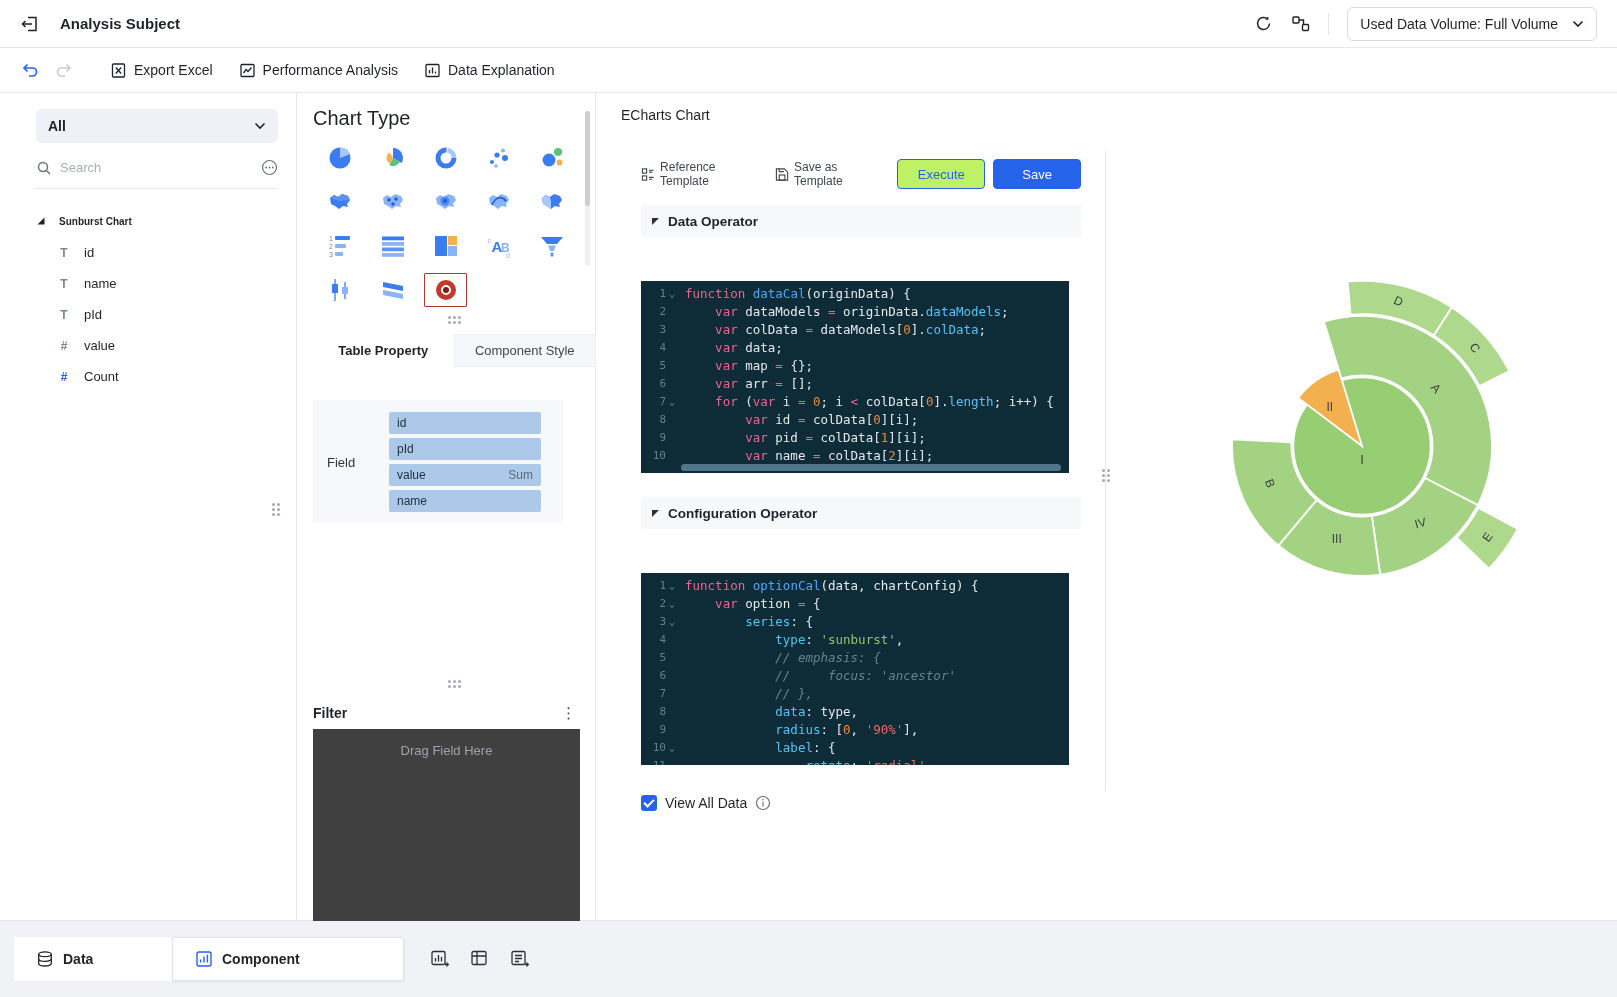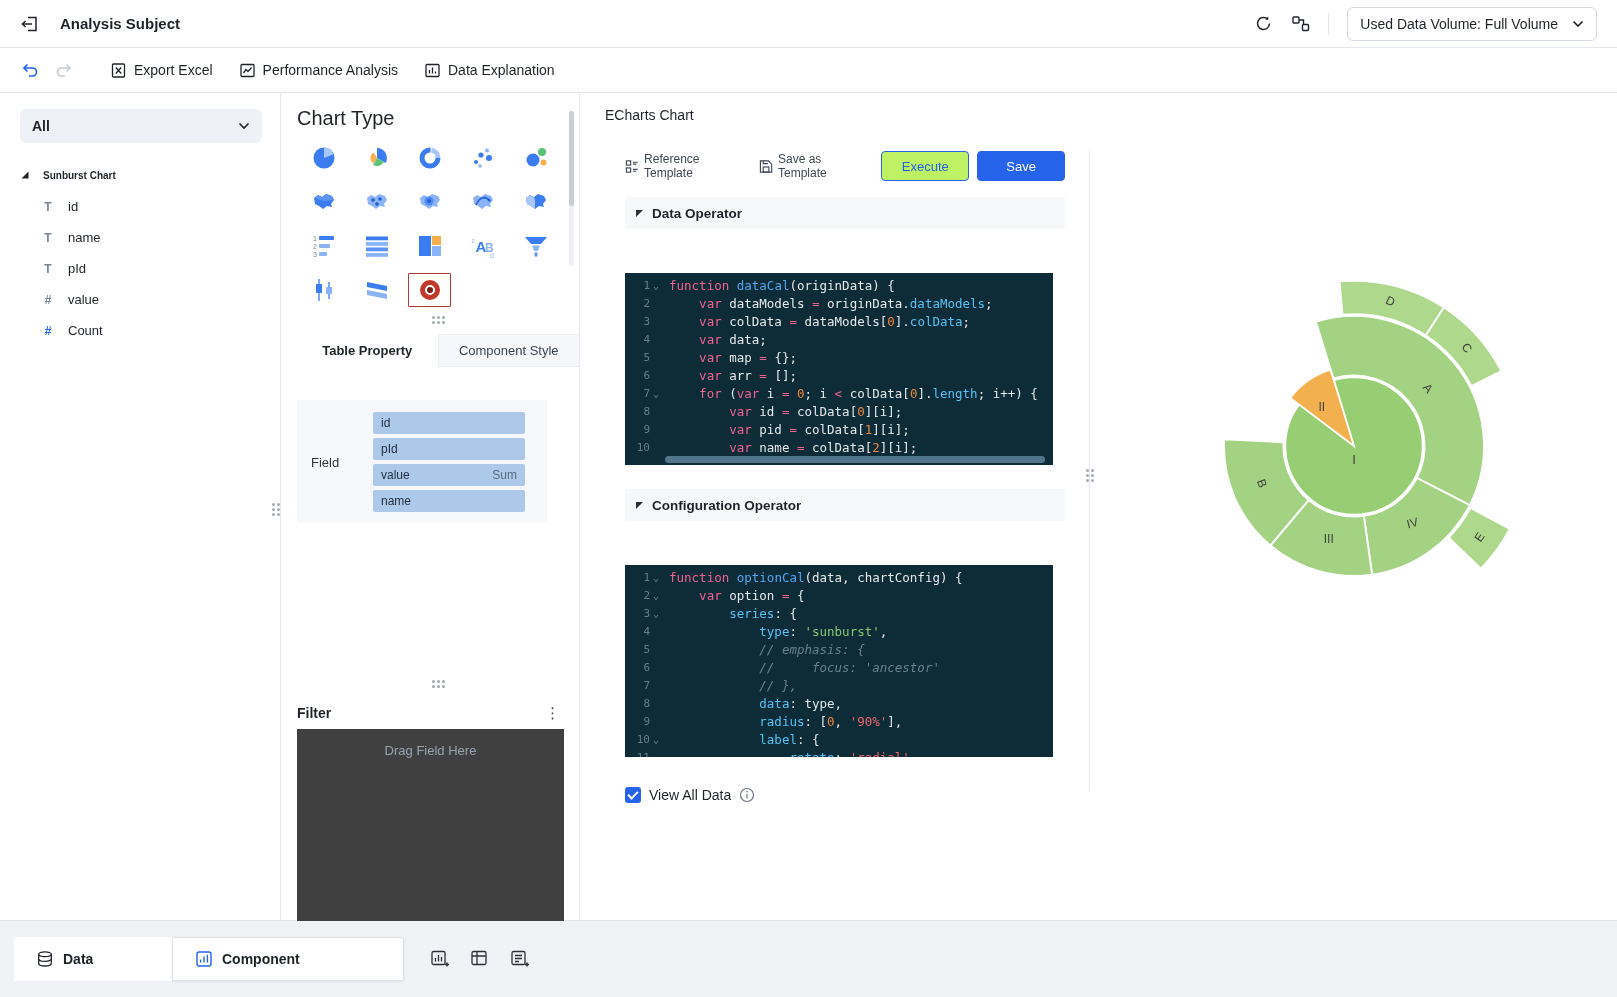--- a/index.html
+++ b/index.html
@@ -20,21 +20,21 @@
   
   .toolbar { height:45px; display:flex; align-items:center; gap:14px; padding:0 20px;
     border-bottom:1px solid var(--border); }
   .tool-item { display:flex; align-items:center; gap:7px; font-size:14px; cursor:pointer; padding:0 6px; }
   .undo-redo { display:flex; align-items:center; gap:14px; margin-right:16px; }
 
   
   .app-body { display:flex; height:827px; position:relative; }
 
   
-  .sidebar { width:281px; border-right:1px solid var(--border); padding:16px 18px 0 20px; flex:none; }
+  .sidebar { width:281px; border-right:1px solid var(--border); padding:16px 18px 0 20px; flex:none;margin-left:16px; }
   .all-select { height:34px; background:#eef1f6; border-radius:6px; display:flex;
     align-items:center; justify-content:space-between; padding:0 12px; font-size:14px; font-weight:600; cursor:pointer; }
   .search-row { display:flex; align-items:center; gap:8px; height:42px;
     border-bottom:1px solid var(--border); margin-top:4px; }
   .search-input { border:none; outline:none; flex:1; font-size:13px; color:#333; min-width:0; }
   .search-input::placeholder { color:#a8aeb8; }
   .tree { margin-top:16px; }
   .tree-header { display:flex; align-items:center; gap:13px; font-weight:700; font-size:10px; height:32px; cursor:pointer; }
   .tree-item { display:flex; align-items:center; gap:13px; height:31px; padding-left:21px; font-size:13px; cursor:pointer; }
   .field-type-icon { width:14px; text-align:center; color:#7b8794; font-size:12px; font-weight:700; }
@@ -77,21 +77,21 @@
   .filter-zone { width:267px; height:192px; background:#404040; margin-top:7px;
     text-align:center; padding-top:14px; font-size:13px; color:#9aa3af; }
 
   .side-handle { position:absolute; left:272px; top:410px; z-index:5; }
 
   
   .main { flex:1; padding:14px 0 0 25px; position:relative; min-width:0; }
   .main-title { font-size:14px; }
   .work-row { display:flex; margin-top:28px; }
   .left-col { width:440px; margin-left:20px; flex:none; }
-  .action-row { display:flex; align-items:center; font-size:12px; color:#3f4753; }
+  .action-row { display:flex; align-items:center; font-size:12px; color:#3f4753;margin-top:8px; }
   .tpl-item { display:flex; align-items:center; gap:5px; margin-right:14px; cursor:pointer; }
   .btn { height:30px; width:93px; border-radius:4px; font-size:13px; cursor:pointer;
     font-family:"Liberation Sans", sans-serif; }
   .btn-execute { margin-left:auto; background:#bef264; border:1px solid var(--blue); color:var(--blue); }
   .btn-save { margin-left:8px; background:var(--blue); border:1px solid var(--blue); color:#fff; }
 
   .section-head { margin-top:16px; height:32px; background:#f7f8fa; display:flex; align-items:center;
     gap:9px; padding:0 11px; font-size:13.5px; font-weight:600; cursor:pointer; }
   .tri { width:0; height:0; border-left:7px solid #2b2f36; border-bottom:7px solid transparent; }
 
@@ -215,20 +215,33 @@
       <i></i>
       <i></i>
       <i></i>
     </span>
 
   <div class="sidebar">
     <div class="all-select">
       <span>All</span>
       <svg width="12" height="8" viewBox="0 0 12 8" fill="none" stroke="#1f2329" stroke-width="1.6">
           <path d="M1.5 1.5 L6 6 L10.5 1.5"></path>
+        </svg>
+    </div>
+    <div class="search-row">
+      <svg width="16" height="16" viewBox="0 0 16 16" fill="none" stroke="#6b7280" stroke-width="1.5">
+          <circle cx="7" cy="7" r="4.5"></circle>
+          <path d="M10.5 10.5 L14 14"></path>
+        </svg>
+      <input class="search-input" placeholder="Search" style="">
+      <svg width="17" height="17" viewBox="0 0 17 17" fill="none" stroke="#6b7280" stroke-width="1.2">
+          <circle cx="8.5" cy="8.5" r="7"></circle>
+          <circle cx="5.2" cy="8.5" r="0.9" fill="#6b7280" stroke="none"></circle>
+          <circle cx="8.5" cy="8.5" r="0.9" fill="#6b7280" stroke="none"></circle>
+          <circle cx="11.8" cy="8.5" r="0.9" fill="#6b7280" stroke="none"></circle>
         </svg>
     </div>
     <div class="tree">
       <div class="tree-header">
         <svg width="10" height="10" viewBox="0 0 10 10">
             <path d="M8.5 1.5 V8.5 H1.5 Z" fill="#1f2329"></path>
           </svg>
         <span>Sunburst Chart</span>
       </div>
       <div>

